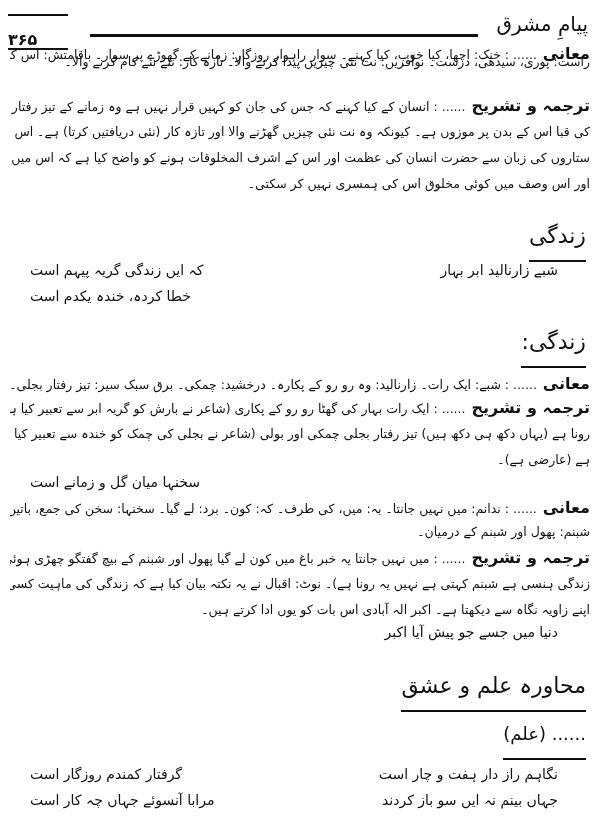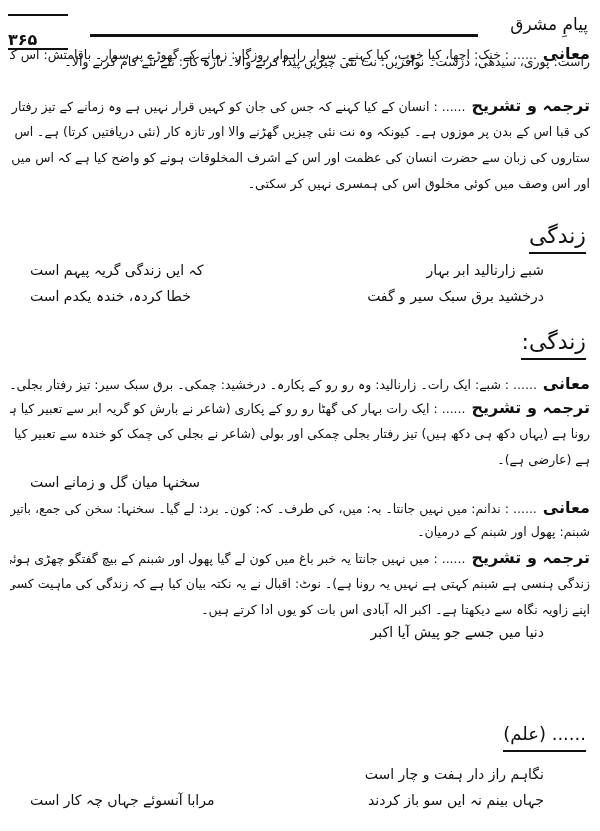--- a/index.html
+++ b/index.html
@@ -2,28 +2,28 @@
 <html><head>
 <meta charset="utf-8">
 <style>
   html, body { margin:0; padding:0; }
   body {
     width:600px; height:831px; background:#ffffff; color:#111;
     font-family:"DejaVu Sans", sans-serif; position:relative; overflow:hidden;
   }
   .page { position:absolute; inset:0; direction:rtl; }
   .header { position:absolute; left:8px; right:12px; top:14px; height:22px; }
-  .hdr-title { position:absolute; right:0; top:0; font-size:17px; line-height:20px; }
+  .hdr-title { position:absolute; right:0; top:0; font-size:20px; line-height:20px; }
   .hdr-rule { position:absolute; right:110px; left:82px; top:20px; height:3px; background:#111; }
   .hdr-num { position:absolute; left:0; top:0; width:60px; font-size:16px; font-weight:bold; direction:ltr; border-top:2px solid #111; border-bottom:2px solid #111; line-height:16px; text-align:left; padding-top:16px;}
   .row { position:absolute; left:10px; right:10px; font-size:12.5px; line-height:19px; white-space:nowrap; overflow:hidden; text-align:right; }
   .lbl { font-weight:bold; font-size:16px; margin-left:6px; }
-  .heading { position:absolute; right:14px; font-size:22px; line-height:28px; border-bottom:2px solid #111; padding-bottom:2px; }
+  .heading { position:absolute; right:14px; font-size:22px; line-height:28px; border-bottom:2px solid #111; padding-bottom:10px; }
   .verse { position:absolute; left:30px; right:40px; height:20px; font-size:14px; }
-  .verse .h1 { position:absolute; right:16px; }
+  .verse .h1 { position:absolute; right:2px; }
   .verse .h2 { position:absolute; left:0; }
 </style>
 </head>
 <body>
 
 <div class="page">
   <div class="header">
     <span class="hdr-title">پیامِ مشرق</span>
     <div class="hdr-rule"></div>
     <span class="hdr-num">۳۶۵</span>
@@ -35,21 +35,20 @@
   <div class="row" style="top:122px">کی قبا اس کے بدن پر موزوں ہے۔ کیونکہ وہ نت نئی چیزیں گھڑنے والا اور تازہ کار (نئی دریافتیں کرتا) ہے۔ اس نظم میں اقبال نے</div>
   <div class="row" style="top:148px">ستاروں کی زبان سے حضرت انسان کی عظمت اور اس کے اشرف المخلوقات ہونے کو واضح کیا ہے کہ اس میں تخلیق کی قوت پائی جاتی ہے</div>
   <div class="row" style="top:174px">اور اس وصف میں کوئی مخلوق اس کی ہمسری نہیں کر سکتی۔</div>
 
   <div class="heading" style="top:222px">زندگی</div>
   <div class="verse" style="top:262px">
       <span class="h1">شبے زارنالید ابر بہار</span>
       <span class="h2">کہ ایں زندگی گریہ پیہم است</span>
     </div>
   <div class="verse" style="top:288px">
-      <span class="h1">درخشید برق سبک سیر و گفت</span>
       <span class="h2">خطا کردہ، خندہ یکدم است</span>
     </div>
 
   <div class="heading" style="top:328px">زندگی:</div>
   <div class="row" style="top:374px"><span class="lbl">معانی</span><span>...... : شبے: ایک رات۔ زارنالید: وہ رو رو کے پکارہ۔ درخشید: چمکی۔ برق سبک سیر: تیز رفتار بجلی۔ خندہ یکدم: ایک پل کی ہنسی۔</span></div>
   <div class="row" style="top:398px"><span class="lbl">ترجمہ و تشریح</span><span>...... : ایک رات بہار کی گھٹا رو رو کے پکاری (شاعر نے بارش کو گریہ ابر سے تعبیر کیا ہے) کہ یہ زندگی لگاتار</span></div>
   <div class="row" style="top:424px">رونا ہے (یہاں دکھ ہی دکھ ہیں) تیز رفتار بجلی چمکی اور بولی (شاعر نے بجلی کی چمک کو خندہ سے تعبیر کیا ہے) تو نے غلط سمجھا یہ تو پل بھر کی ہنسی</div>
   <div class="row" style="top:450px">ہے (عارضی ہے)۔</div>
 
   <div class="verse" style="top:474px">
@@ -59,21 +58,23 @@
   <div class="row" style="top:498px"><span class="lbl">معانی</span><span>...... : ندانم: میں نہیں جانتا۔ بہ: میں، کی طرف۔ کہ: کون۔ برد: لے گیا۔ سخنہا: سخن کی جمع، باتیں، بحث مباحثے۔ میان گل و</span></div>
   <div class="row" style="top:522px">شبنم: پھول اور شبنم کے درمیان۔</div>
   <div class="row" style="top:548px"><span class="lbl">ترجمہ و تشریح</span><span>...... : میں نہیں جانتا یہ خبر باغ میں کون لے گیا پھول اور شبنم کے بیچ گفتگو چھڑی ہوئی ہے (پھول کہتا ہے</span></div>
   <div class="row" style="top:574px">زندگی ہنسی ہے شبنم کہتی ہے نہیں یہ رونا ہے)۔ نوٹ: اقبال نے یہ نکتہ بیان کیا ہے کہ زندگی کی ماہیت کسی کو معلوم نہیں ہے۔ ہر شخص زندگی کو</div>
   <div class="row" style="top:600px">اپنے زاویہ نگاہ سے دیکھتا ہے۔ اکبر الہ آبادی اس بات کو یوں ادا کرتے ہیں۔</div>
 
   <div class="verse" style="top:624px">
       <span class="h1">دنیا میں جسے جو پیش آیا اکبر</span>
     </div>
 
+  <div class="heading" style="top:672px">محاورہ علم و عشق</div>
   <div class="heading" style="top:720px;font-size:18px">...... (علم)</div>
   <div class="verse" style="top:766px">
       <span class="h1">نگاہم راز دار ہفت و چار است</span>
+      <span class="h2">گرفتار کمندم روزگار است</span>
     </div>
   <div class="verse" style="top:792px">
       <span class="h1">جہاں بینم نہ ایں سو باز کردند</span>
       <span class="h2">مرابا آنسوئے جہاں چہ کار است</span>
     </div>
 </div>
 
 </body></html>

